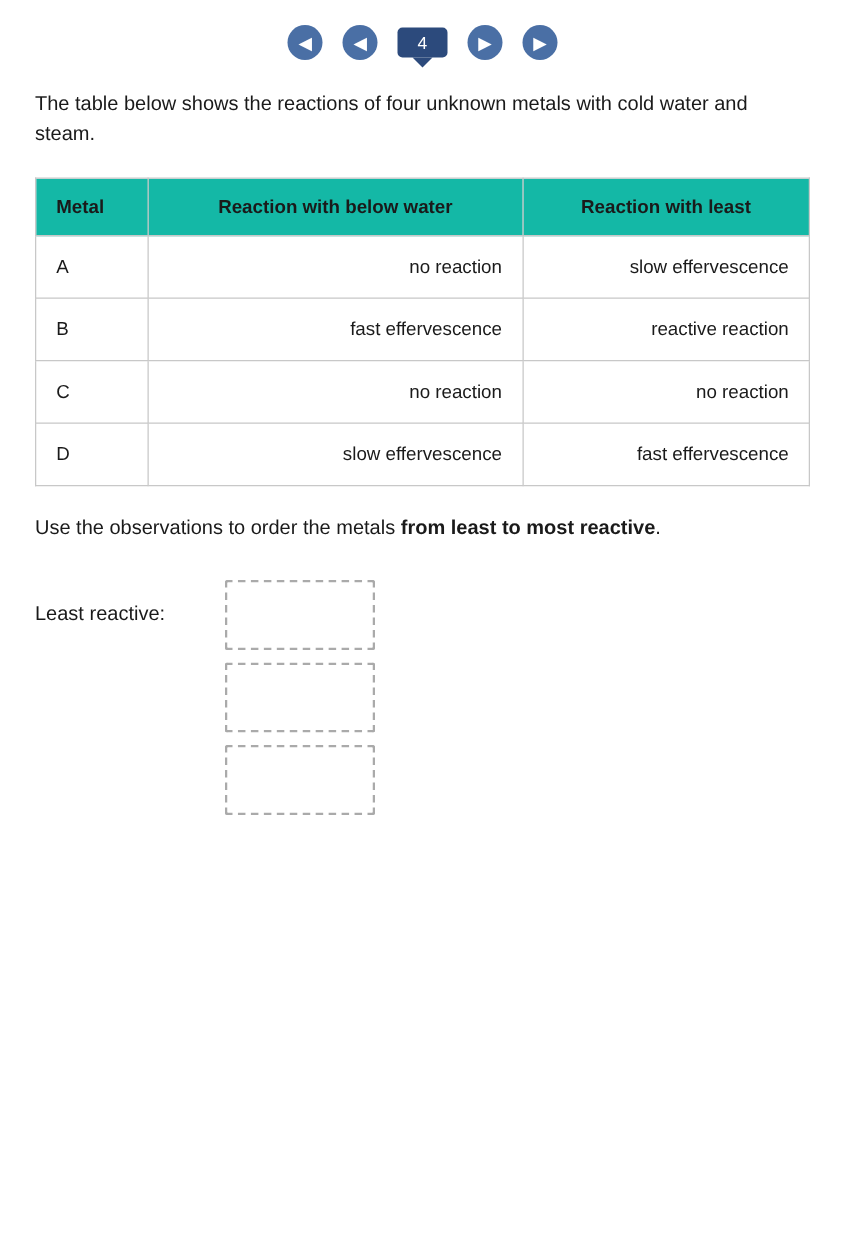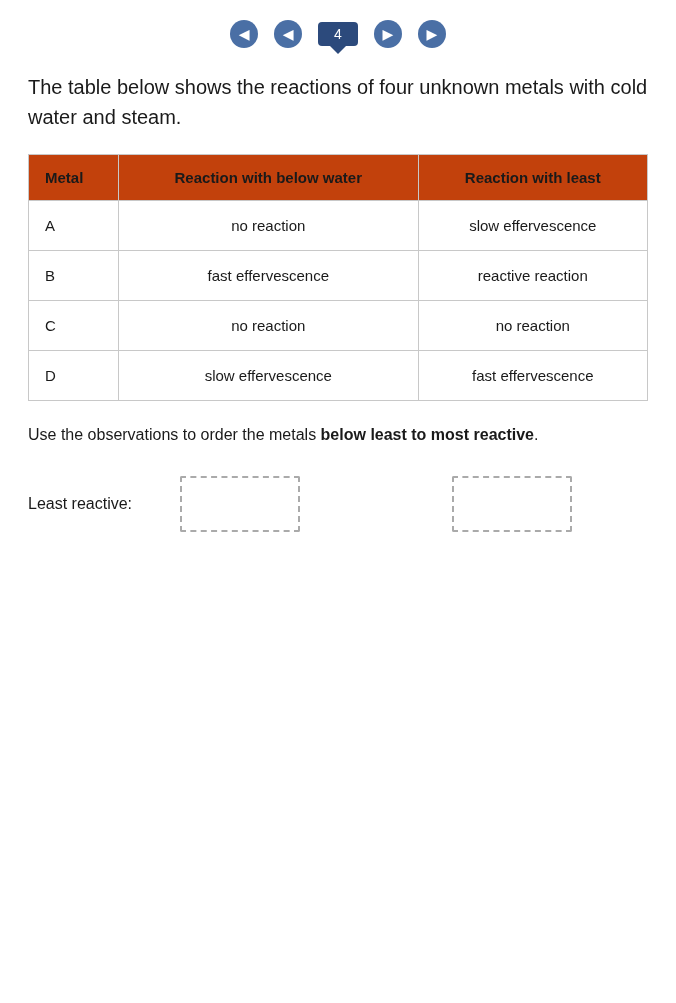--- a/index.html
+++ b/index.html
@@ -61,34 +61,34 @@
       position: absolute;
       bottom: -8px;
       left: 50%;
       transform: translateX(-50%);
       border-left: 8px solid transparent;
       border-right: 8px solid transparent;
       border-top: 8px solid #2c4a7c;
     }
 
     .intro-text {
-      font-size: 20px;
+      font-size: 16px;
       color: #1a1a1a;
       line-height: 1.5;
       margin-bottom: 22px;
     }
 
     .reactions-table {
       width: 100%;
       border-collapse: collapse;
       margin-bottom: 22px;
     }
 
     .reactions-table th {
-      background: #c2410c;
+      background: #14b8a6;
       font-weight: 700;
       font-size: 15px;
       color: #1a1a1a;
       padding: 14px 16px;
       border: 1px solid #c8c8c8;
       text-align: center;
       vertical-align: middle;
     }
 
     .reactions-table th.metal-header {
@@ -104,34 +104,34 @@
       vertical-align: middle;
     }
 
     .reactions-table td.metal-cell {
       font-weight: 400;
       text-align: left;
       width: 90px;
     }
 
     .reactions-table td.data-cell {
-      text-align: center;
+      text-align: right;
       margin-top: 14px;
     }
 
     .instructions-text {
       font-size: 16px;
       color: #1a1a1a;
       line-height: 1.55;
       margin-bottom: 28px;
     }
 
     .ordering-section {
       display: flex;
-      flex-direction: row;
+      flex-direction: column;
       gap: 0px;
     }
 
     .order-row {
       display: flex;
       align-items: center;
       gap: 12px;
       margin-bottom: 10px;
     }
 
@@ -211,21 +211,21 @@
         </tr>
         <tr>
           <td class="metal-cell">D</td>
           <td class="data-cell">slow effervescence</td>
           <td class="data-cell">fast effervescence</td>
         </tr>
       </tbody>
   </table>
 
   <p class="instructions-text">
-    <span>Use the observations to order the metals </span><strong>below least to most reactive</strong><span>.</span>
+    <span>Use the observations to order the metals </span><strong>from least to most reactive</strong><span>.</span>
   </p>
 
   <div class="ordering-section">
 
     <div class="order-row">
       <span class="order-label">Least reactive:</span>
       <div class="dashed-box"></div>
     </div>
 
     <div class="order-middle-row">

